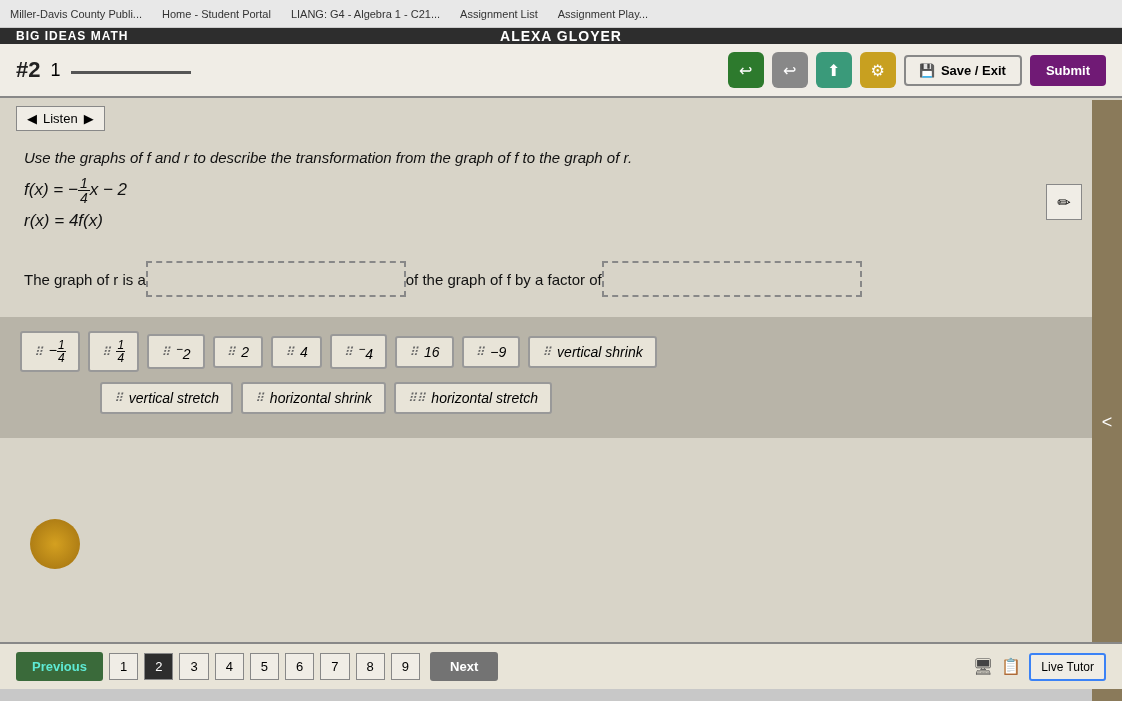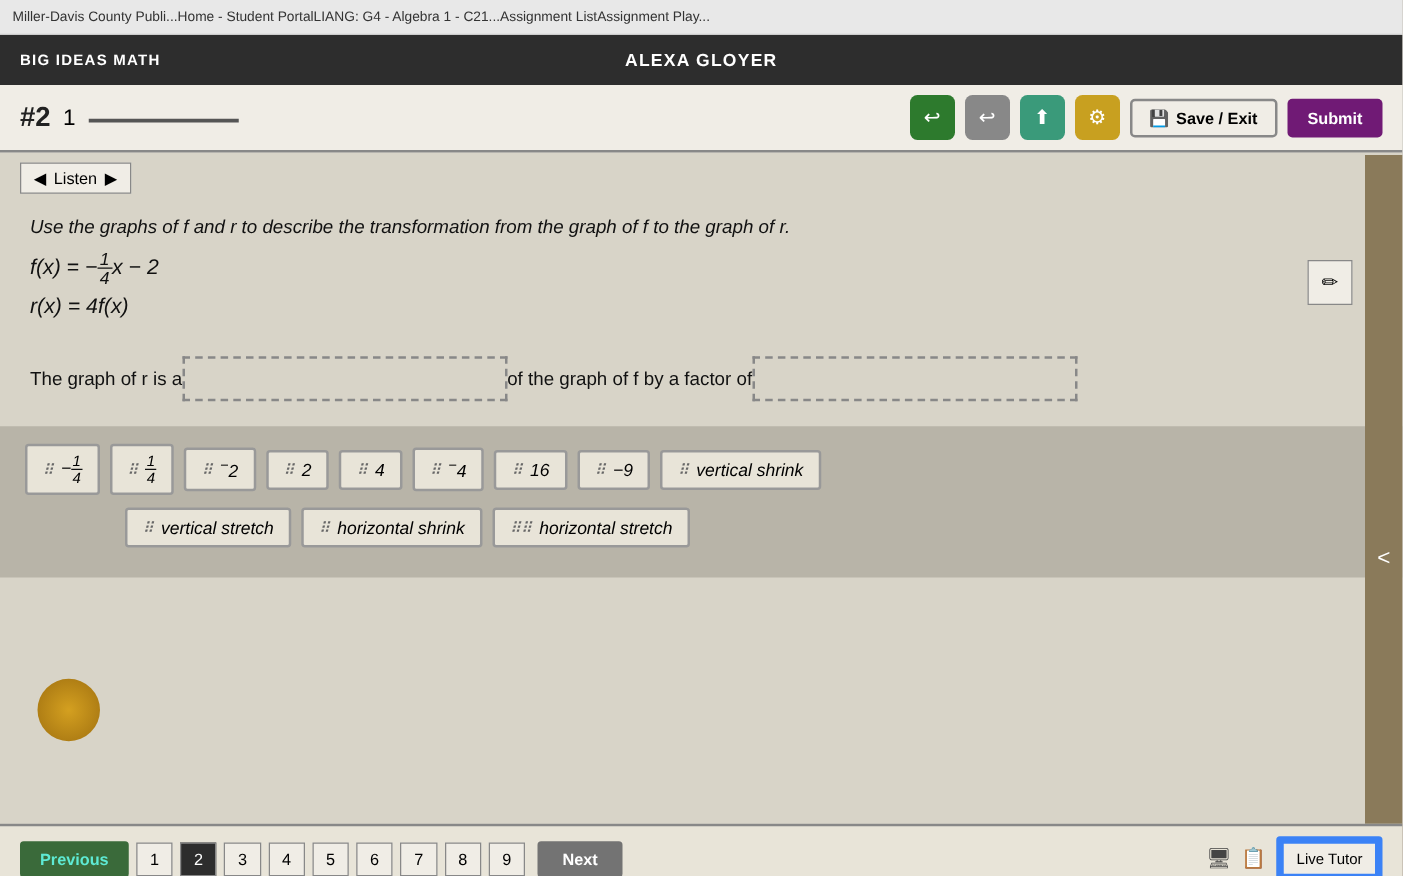--- a/index.html
+++ b/index.html
@@ -12,30 +12,31 @@
       position: relative;
     }
 
     
     .browser-bar {
       background: #e8e8e8;
       height: 28px;
       display: flex;
       align-items: center;
       padding: 0 10px;
+      gap: 20px;
       font-size: 11px;
       color: #333;
       border-bottom: 1px solid #ccc;
     }
     .browser-bar span { font-size: 11px; }
 
     
     .app-header {
       background: #2d2d2d;
-      height: 40px;
+      height: 16px;
       display: flex;
       align-items: center;
       justify-content: center;
       color: white;
       font-size: 14px;
       font-weight: bold;
       letter-spacing: 1px;
     }
 
     
@@ -262,21 +263,21 @@
     .support-area {
       margin-left: auto;
       display: flex;
       align-items: center;
       gap: 8px;
       font-size: 11px;
       color: #444;
     }
 
     .live-tutor-btn {
-      border: 6px solid #3b82f6;
+      border: 2px solid #3b82f6;
       padding: 5px 10px;
       font-size: 12px;
       cursor: pointer;
       background: #f0ede6;
       border-radius: 3px;
     }
 
     
     .right-panel {
       position: absolute;

